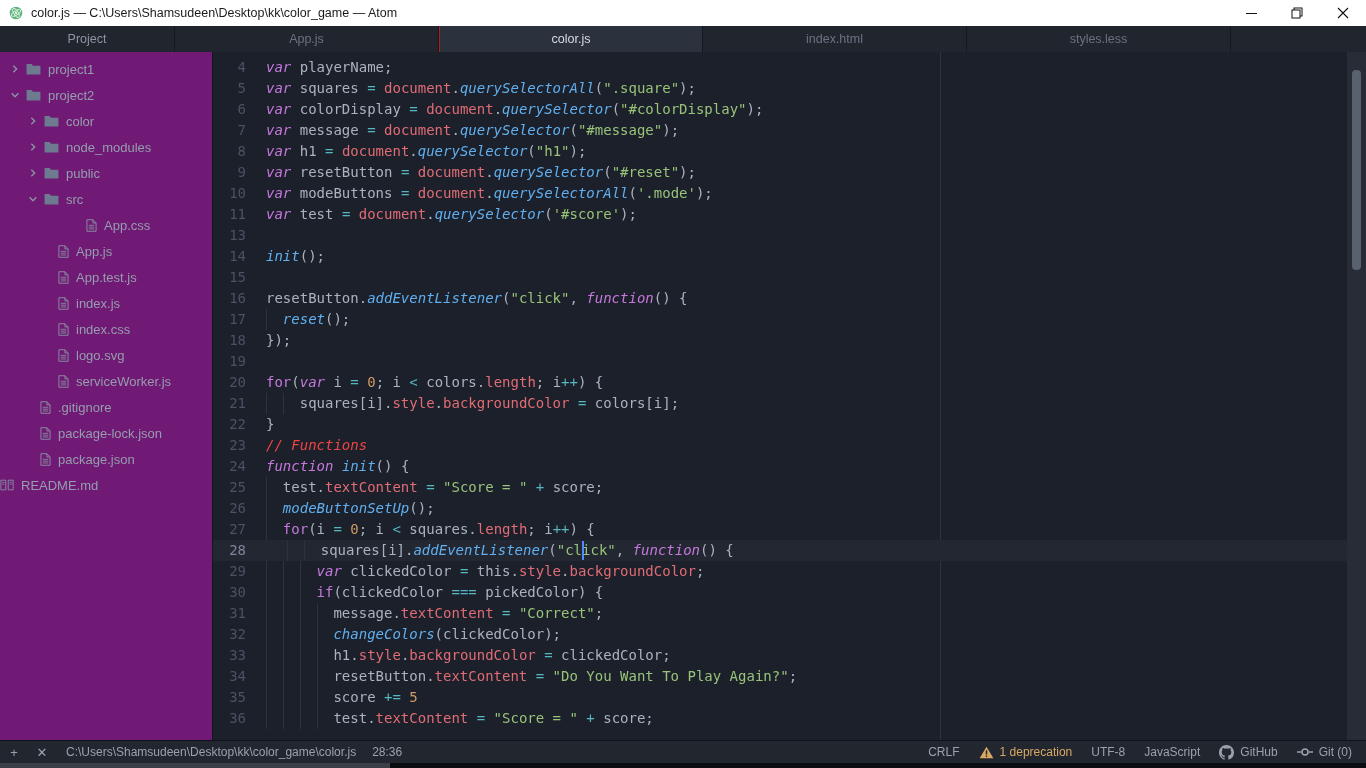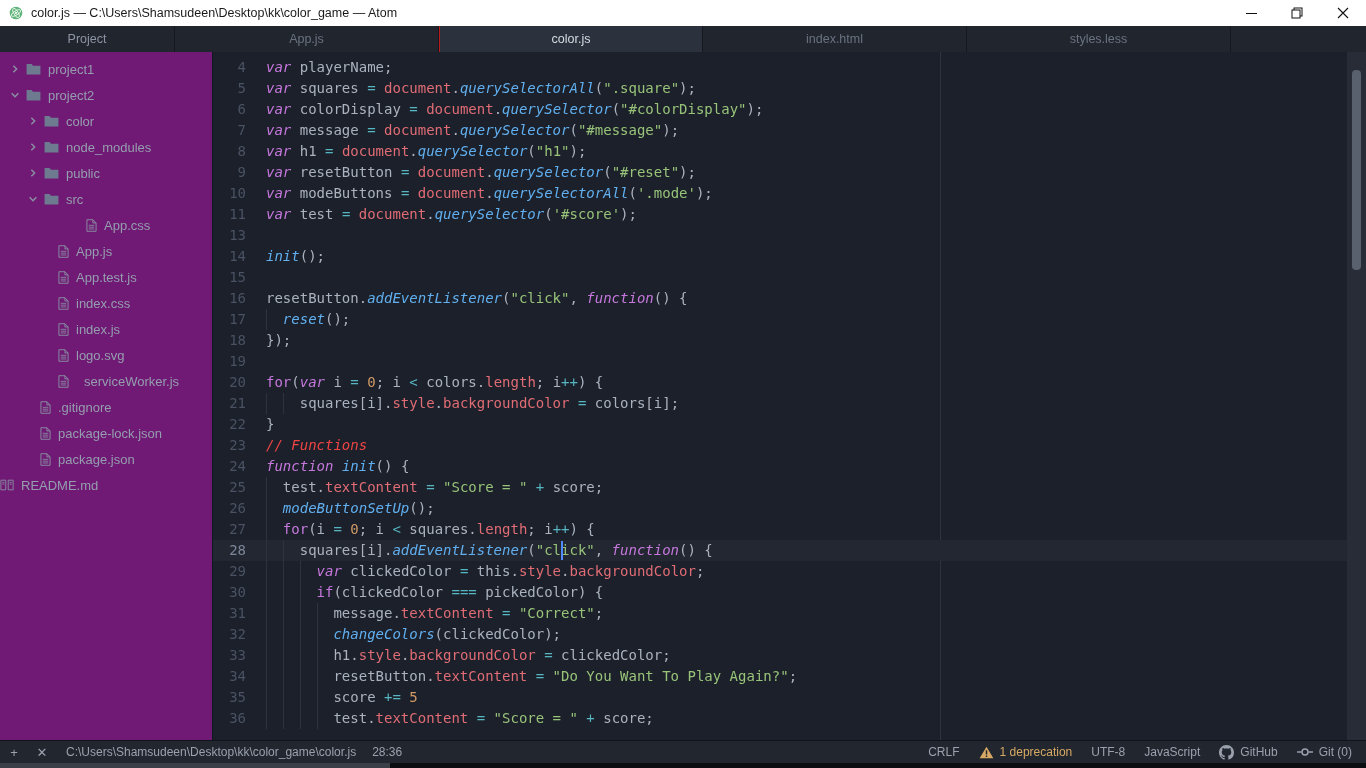--- a/index.html
+++ b/index.html
@@ -38,21 +38,21 @@
   .tree-row .chev { width:14px; display:flex; align-items:center; justify-content:center; margin-right:4px; flex:none; }
   .tree-row .ticon { margin-right:7px; display:flex; flex:none; }
   
   .editor { flex:1; position:relative; background:#1b202a; overflow:hidden; }
   .code-pane {
     position:absolute; inset:0; padding-top:5px;
     font-family:"DejaVu Sans Mono", monospace; font-size:14px; line-height:21px;
   }
   .wrap-guide { position:absolute; top:0; bottom:0; left:calc(53px + 80ch); width:1px; background:#2d3340; }
   .code-row { display:flex; height:21px; position:relative; }
-  .code-row.active { background:#222731; }
+  .code-row.active { background:#222731;gap:21px; }
   .gutter-num { width:47px; padding-right:14px; text-align:right; color:#4a5263; flex:none; }
   .code-row.active .gutter-num { color:#7d8699; }
   .code-text { position:relative; padding-left:6px; white-space:pre; flex:1; color:#abb2bf; }
   .indent-guide { position:absolute; top:0; bottom:0; width:1px; background:#2c323e; }
   .cursor { position:absolute; top:1px; width:2px; height:19px; background:#528bff; }
   .tok-kw  { color:#c678dd; }
   .tok-kwi { color:#c678dd; font-style:italic; }
   .tok-fn  { color:#61afef; font-style:italic; }
   .tok-prop{ color:#e06c75; }
   .tok-str { color:#98c379; }
@@ -243,43 +243,43 @@
           <span>App.test.js</span>
         </div>
         <div class="tree-row" style="padding-left: 58px;">
           <span class="ticon">
             <svg width="11" height="13" viewBox="0 0 12 14">
               <path d="M1 .7h6.5L11 4.2v9.1H1z" fill="none" stroke="#8a93a3"></path>
               <path d="M7.5.7v3.5H11" fill="none" stroke="#8a93a3"></path>
               <path d="M3 6.8h6M3 8.8h6M3 10.8h6" stroke="#8a93a3" stroke-width="0.9"></path>
             </svg>
           </span>
+          <span>index.js</span>
+        </div>
+        <div class="tree-row" style="padding-left: 58px;">
+          <span class="ticon">
+            <svg width="11" height="13" viewBox="0 0 12 14">
+              <path d="M1 .7h6.5L11 4.2v9.1H1z" fill="none" stroke="#8a93a3"></path>
+              <path d="M7.5.7v3.5H11" fill="none" stroke="#8a93a3"></path>
+              <path d="M3 6.8h6M3 8.8h6M3 10.8h6" stroke="#8a93a3" stroke-width="0.9"></path>
+            </svg>
+          </span>
           <span>index.css</span>
         </div>
         <div class="tree-row" style="padding-left: 58px;">
           <span class="ticon">
             <svg width="11" height="13" viewBox="0 0 12 14">
               <path d="M1 .7h6.5L11 4.2v9.1H1z" fill="none" stroke="#8a93a3"></path>
               <path d="M7.5.7v3.5H11" fill="none" stroke="#8a93a3"></path>
               <path d="M3 6.8h6M3 8.8h6M3 10.8h6" stroke="#8a93a3" stroke-width="0.9"></path>
             </svg>
           </span>
-          <span>index.js</span>
+          <span>logo.svg</span>
         </div>
         <div class="tree-row" style="padding-left: 58px;">
-          <span class="ticon">
-            <svg width="11" height="13" viewBox="0 0 12 14">
-              <path d="M1 .7h6.5L11 4.2v9.1H1z" fill="none" stroke="#8a93a3"></path>
-              <path d="M7.5.7v3.5H11" fill="none" stroke="#8a93a3"></path>
-              <path d="M3 6.8h6M3 8.8h6M3 10.8h6" stroke="#8a93a3" stroke-width="0.9"></path>
-            </svg>
-          </span>
-          <span>logo.svg</span>
-        </div>
-        <div class="tree-row" style="padding-left: 58px; gap: 8px;">
           <span class="ticon">
             <svg width="11" height="13" viewBox="0 0 12 14">
               <path d="M1 .7h6.5L11 4.2v9.1H1z" fill="none" stroke="#8a93a3"></path>
               <path d="M7.5.7v3.5H11" fill="none" stroke="#8a93a3"></path>
               <path d="M3 6.8h6M3 8.8h6M3 10.8h6" stroke="#8a93a3" stroke-width="0.9"></path>
             </svg>
           </span>
           <span>serviceWorker.js</span>
         </div>
         <div class="tree-row" style="padding-left: 40px;">

